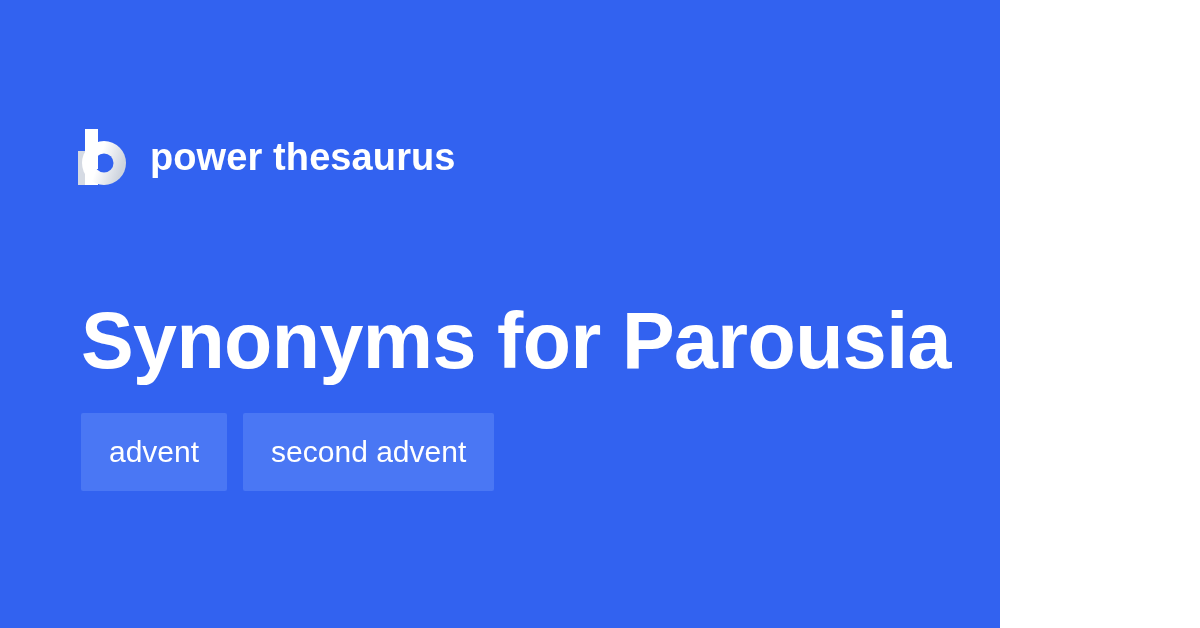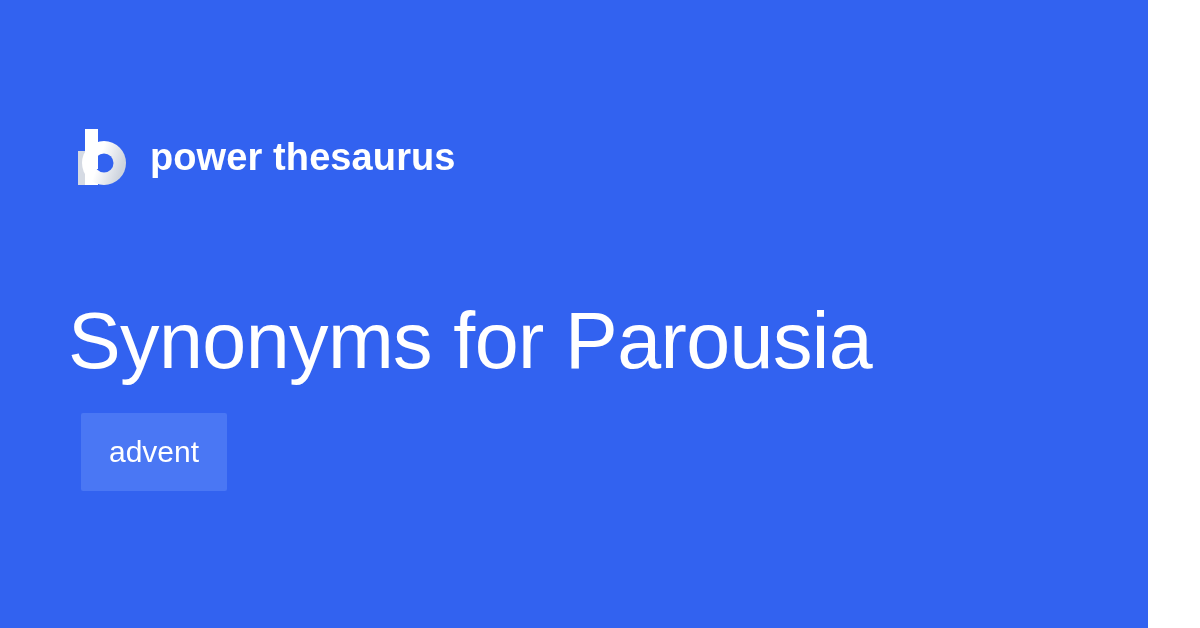--- a/index.html
+++ b/index.html
@@ -9,21 +9,21 @@
   body {
     width: 1200px;
     height: 628px;
     overflow: hidden;
     font-family: "Liberation Sans", sans-serif;
     -webkit-font-smoothing: antialiased;
   }
 
   .card {
     position: relative;
-    width: 1148px;
+    width: 1000px;
     height: 628px;
     background: #3262f0;
     box-sizing: border-box;
     overflow: hidden;
   }
 
   
   .brand {
     position: absolute;
     left: 78px;
@@ -46,24 +46,24 @@
     font-weight: 700;
     color: #ffffff;
     letter-spacing: 0.1px;
     line-height: 1;
     white-space: nowrap;
   }
 
   
   .headline {
     position: absolute;
-    left: 68px;
+    left: 81px;
     top: 248px;
     font-size: 79px;
-    font-weight: 400;
+    font-weight: 700;
     color: #ffffff;
     line-height: 1.0;
     letter-spacing: -0.6px;
     white-space: nowrap;
   }
 
   
   .chips {
     position: absolute;
     left: 81px;
@@ -113,15 +113,16 @@
 
       <rect x="7" y="0" width="13" height="40" fill="#ffffff"></rect>
     </svg>
     <span class="brand-name">power thesaurus</span>
   </div>
 
   <h1 class="headline">Synonyms for Parousia</h1>
 
   <div class="chips">
     <span class="chip">advent</span>
+    <span class="chip">second advent</span>
   </div>
 
 </div>
 
 </body></html>

